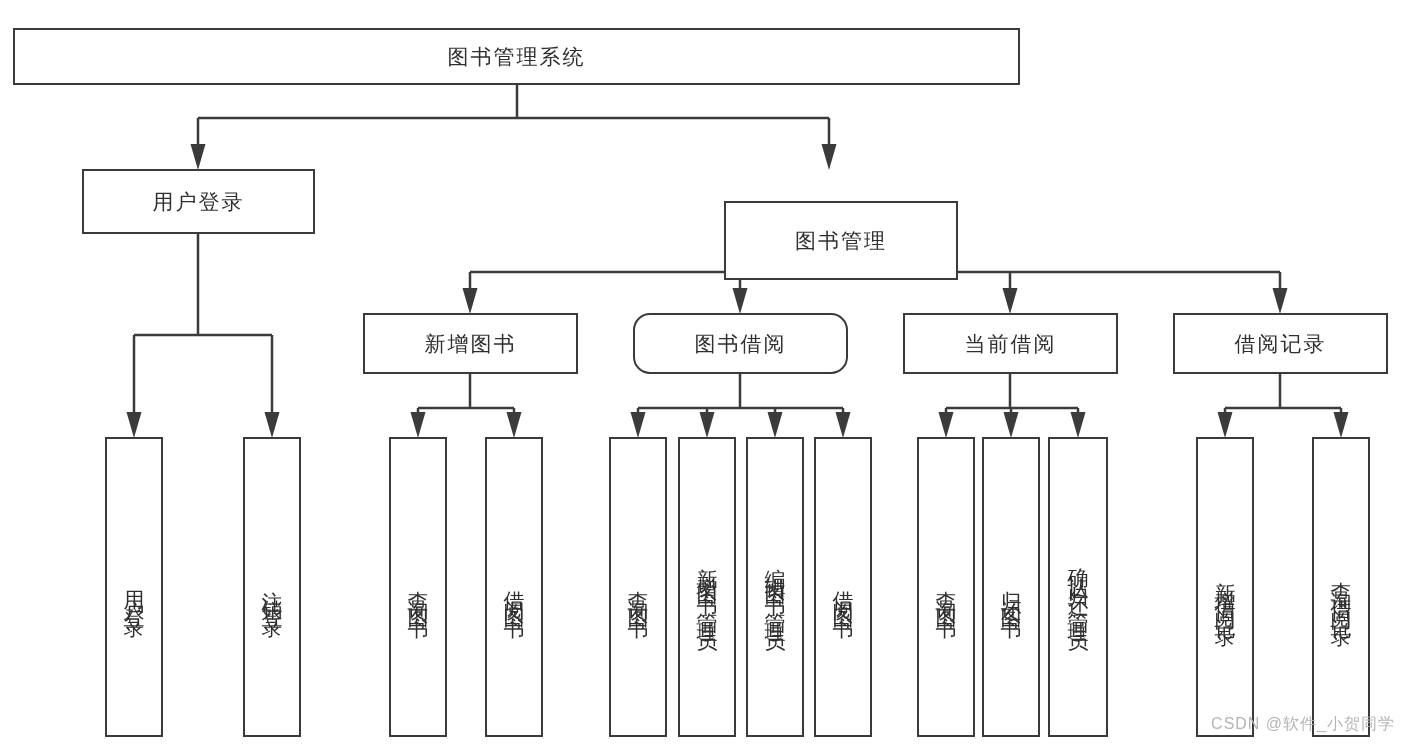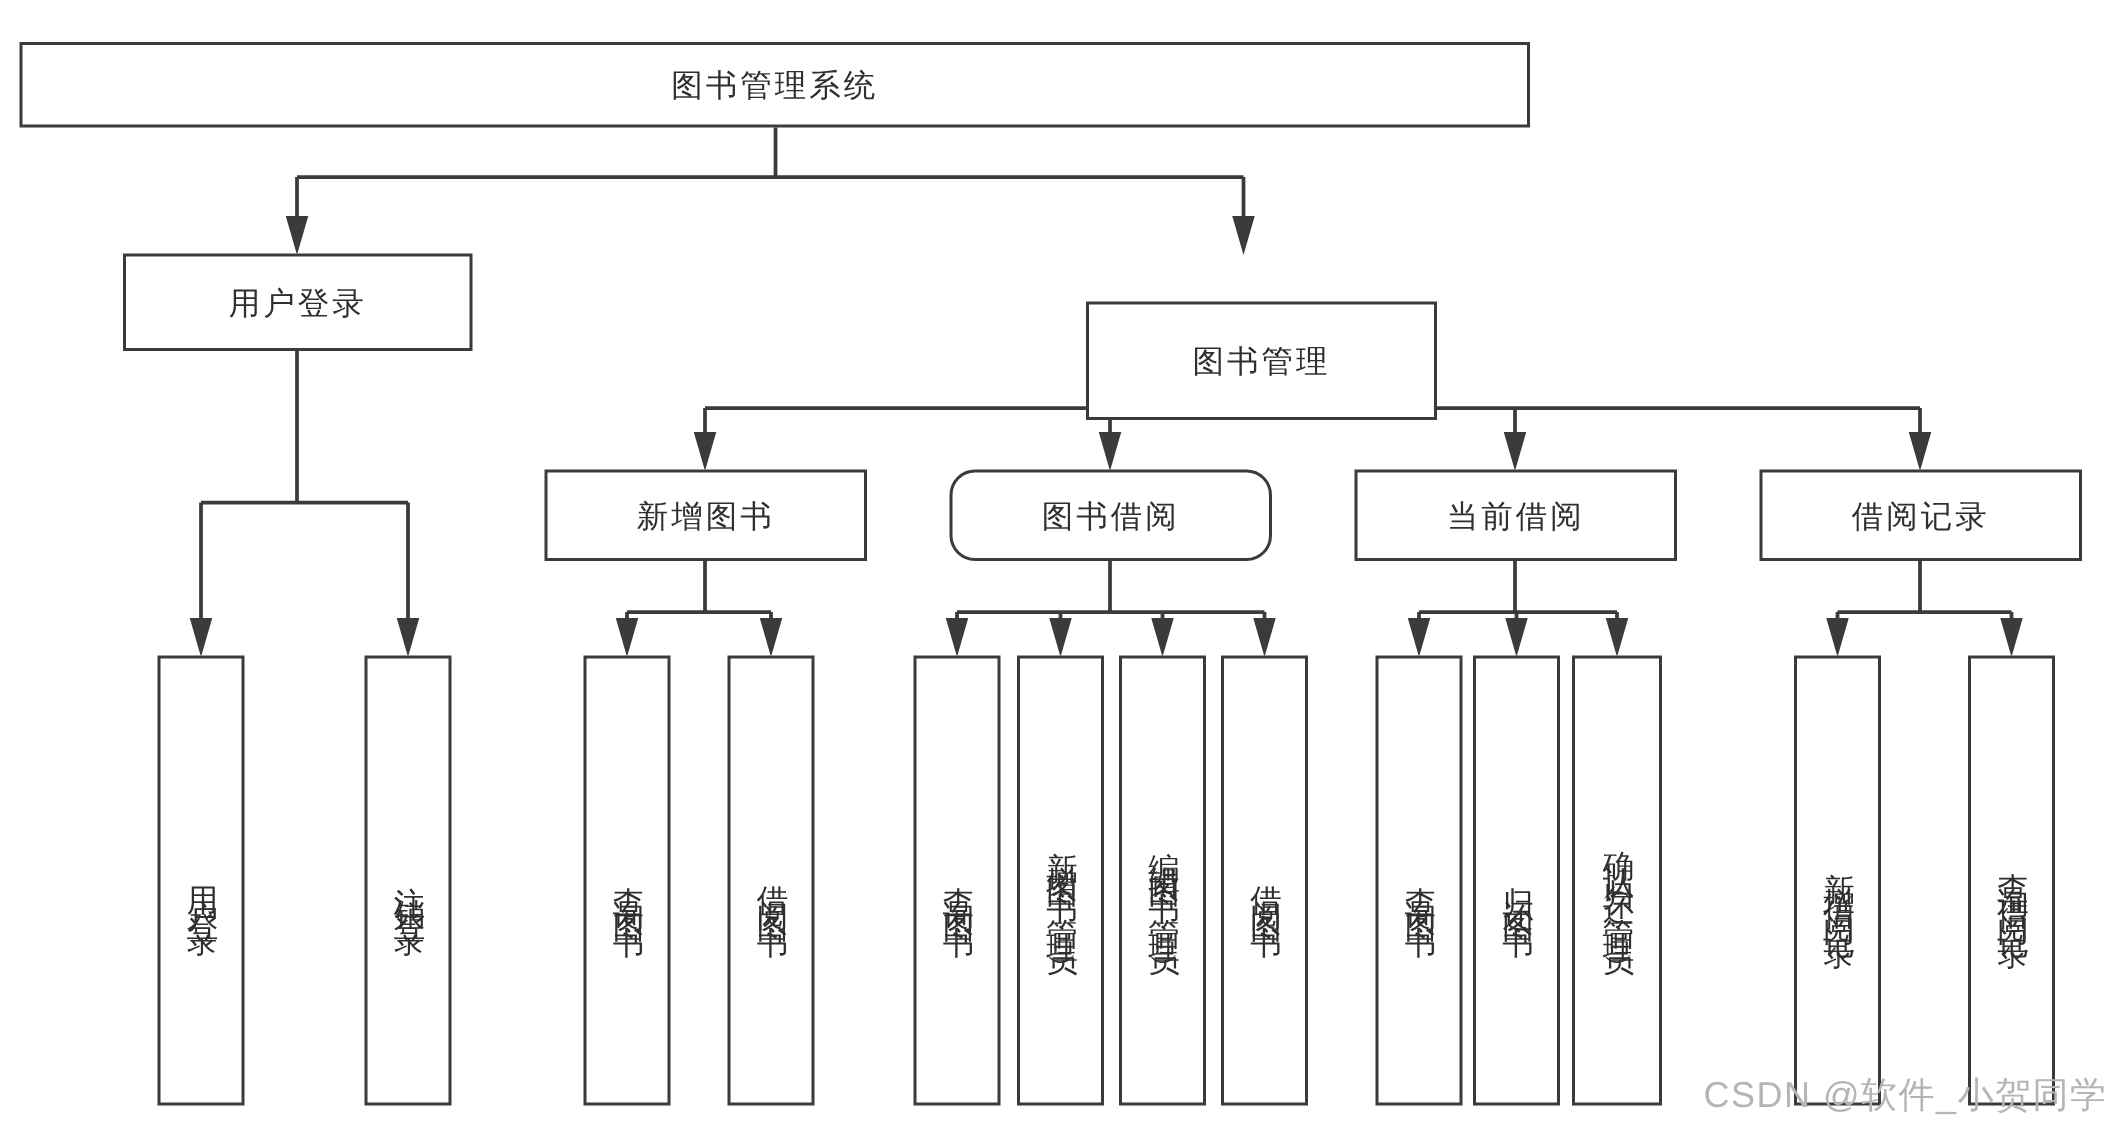--- a/index.html
+++ b/index.html
@@ -38,22 +38,22 @@
     writing-mode:vertical-rl;
     text-orientation:mixed;
     font-size:21px;
     line-height:1.15;
     letter-spacing:9px;
     margin-bottom:-9px;
     white-space:nowrap;
   }
   .watermark{
     position:absolute;
-    top:714px;right:0;
-    font-size:24px;
+    top:714px;right:10px;
+    font-size:16px;
     letter-spacing:1px;
     color:var(--wm);
     z-index:5;
   }
 </style>
 </head>
 <body>
 
 <div class="canvas">
 

